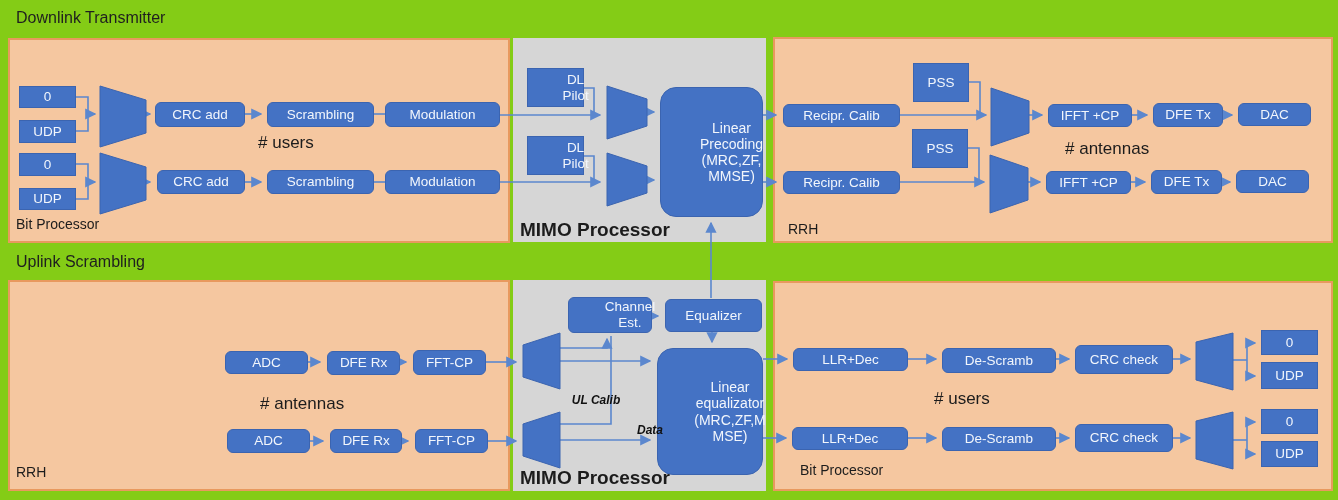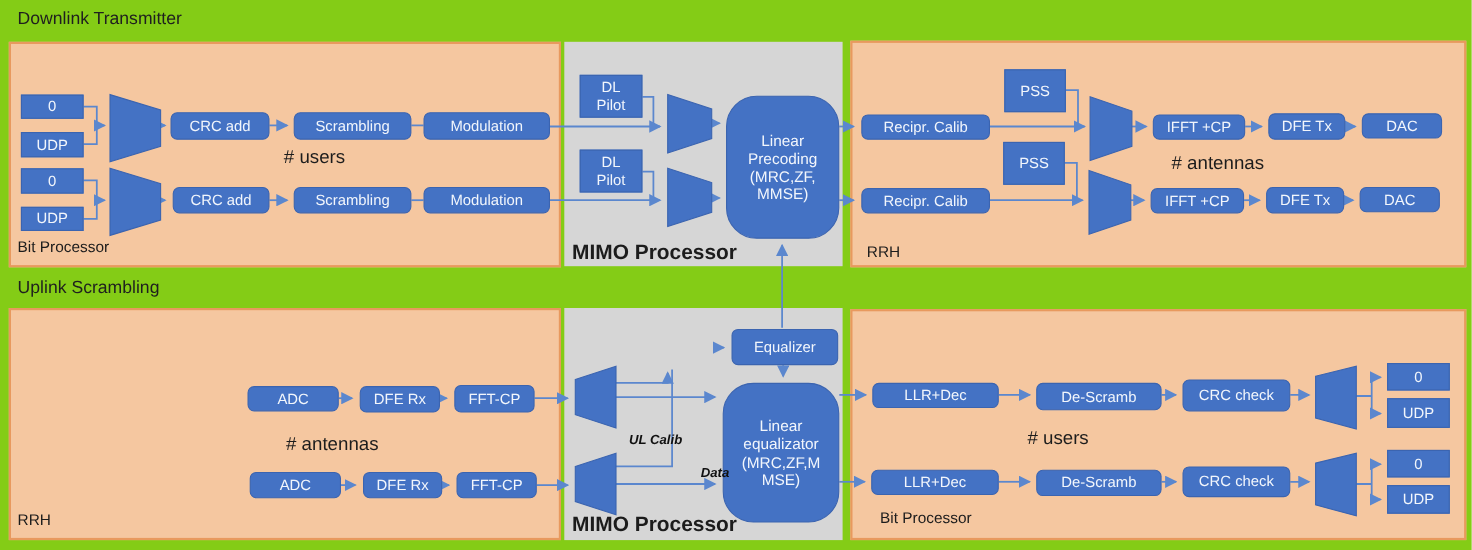--- a/index.html
+++ b/index.html
@@ -8,23 +8,23 @@
   .panel{position:absolute;box-sizing:border-box;}
   .panel.orange{background:#f5c7a0;border:2px solid #e8995e;}
   .panel.gray{background:#d6d6d6;}
   #wires{position:absolute;left:0;top:0;}
   .wire{fill:none;stroke:#5b87ce;stroke-width:1.6;}
   .trap{fill:#4472c4;stroke:#3b64b0;stroke-width:1;}
   .node{position:absolute;box-sizing:border-box;background:#4472c4;color:#f2f6fc;
         display:flex;align-items:center;justify-content:center;text-align:center;
         font-size:13.5px;line-height:1.15;border:1px solid #3b64b0;}
   .node.round{border-radius:6px;}
-  .node.biground{border-radius:28px;font-size:14px;}
+  .node.biground{border-radius:16px;font-size:14px;}
   .node.multi{flex-direction:column;}
-  .node.multi span{display:block;}
+  .node.multi span{display:block;padding-left:40px;}
   .label{position:absolute;color:#1c1c1c;white-space:nowrap;}
   .title{font-size:16px;color:#1f1f1f;}
   .panel-label{font-size:14px;}
   .panel-label.big{font-size:19px;font-weight:bold;}
   .group-label{font-size:17px;text-align:left;}
   .flow-label{font-size:12px;font-style:italic;font-weight:bold;color:#111;text-align:center;}
 </style>
 </head>
 <body>
 
@@ -165,20 +165,24 @@
 
   <div class="node round" style="left:225px;top:351px;width:83px;height:23px">ADC</div>
   <div class="node round" style="left:327px;top:351px;width:73px;height:24px">DFE Rx</div>
   <div class="node round" style="left:413px;top:350px;width:73px;height:25px">FFT-CP</div>
   <div class="node round" style="left:227px;top:429px;width:83px;height:24px">ADC</div>
   <div class="node round" style="left:330px;top:429px;width:72px;height:24px">DFE Rx</div>
   <div class="node round" style="left:415px;top:429px;width:73px;height:24px">FFT-CP</div>
   <div class="label group-label" style="left:260px;top:394px;width:124px"># antennas</div>
   <div class="label panel-label" style="left:16px;top:464px">RRH</div>
 
+  <div class="node round multi" style="left:568px;top:297px;width:84px;height:36px">
+    <span>Channel</span>
+    <span>Est.</span>
+  </div>
   <div class="node round" style="left:665px;top:299px;width:97px;height:33px">Equalizer</div>
   <div class="node biground multi" style="left:657px;top:348px;width:106px;height:127px">
     <span>Linear</span>
     <span>equalizator</span>
     <span>(MRC,ZF,M</span>
     <span>MSE)</span>
   </div>
   <div class="label flow-label" style="left:566px;top:393px;width:60px">UL Calib</div>
   <div class="label flow-label" style="left:628px;top:423px;width:44px">Data</div>
   <div class="label panel-label big" style="left:520px;top:467px">MIMO Processor</div>

